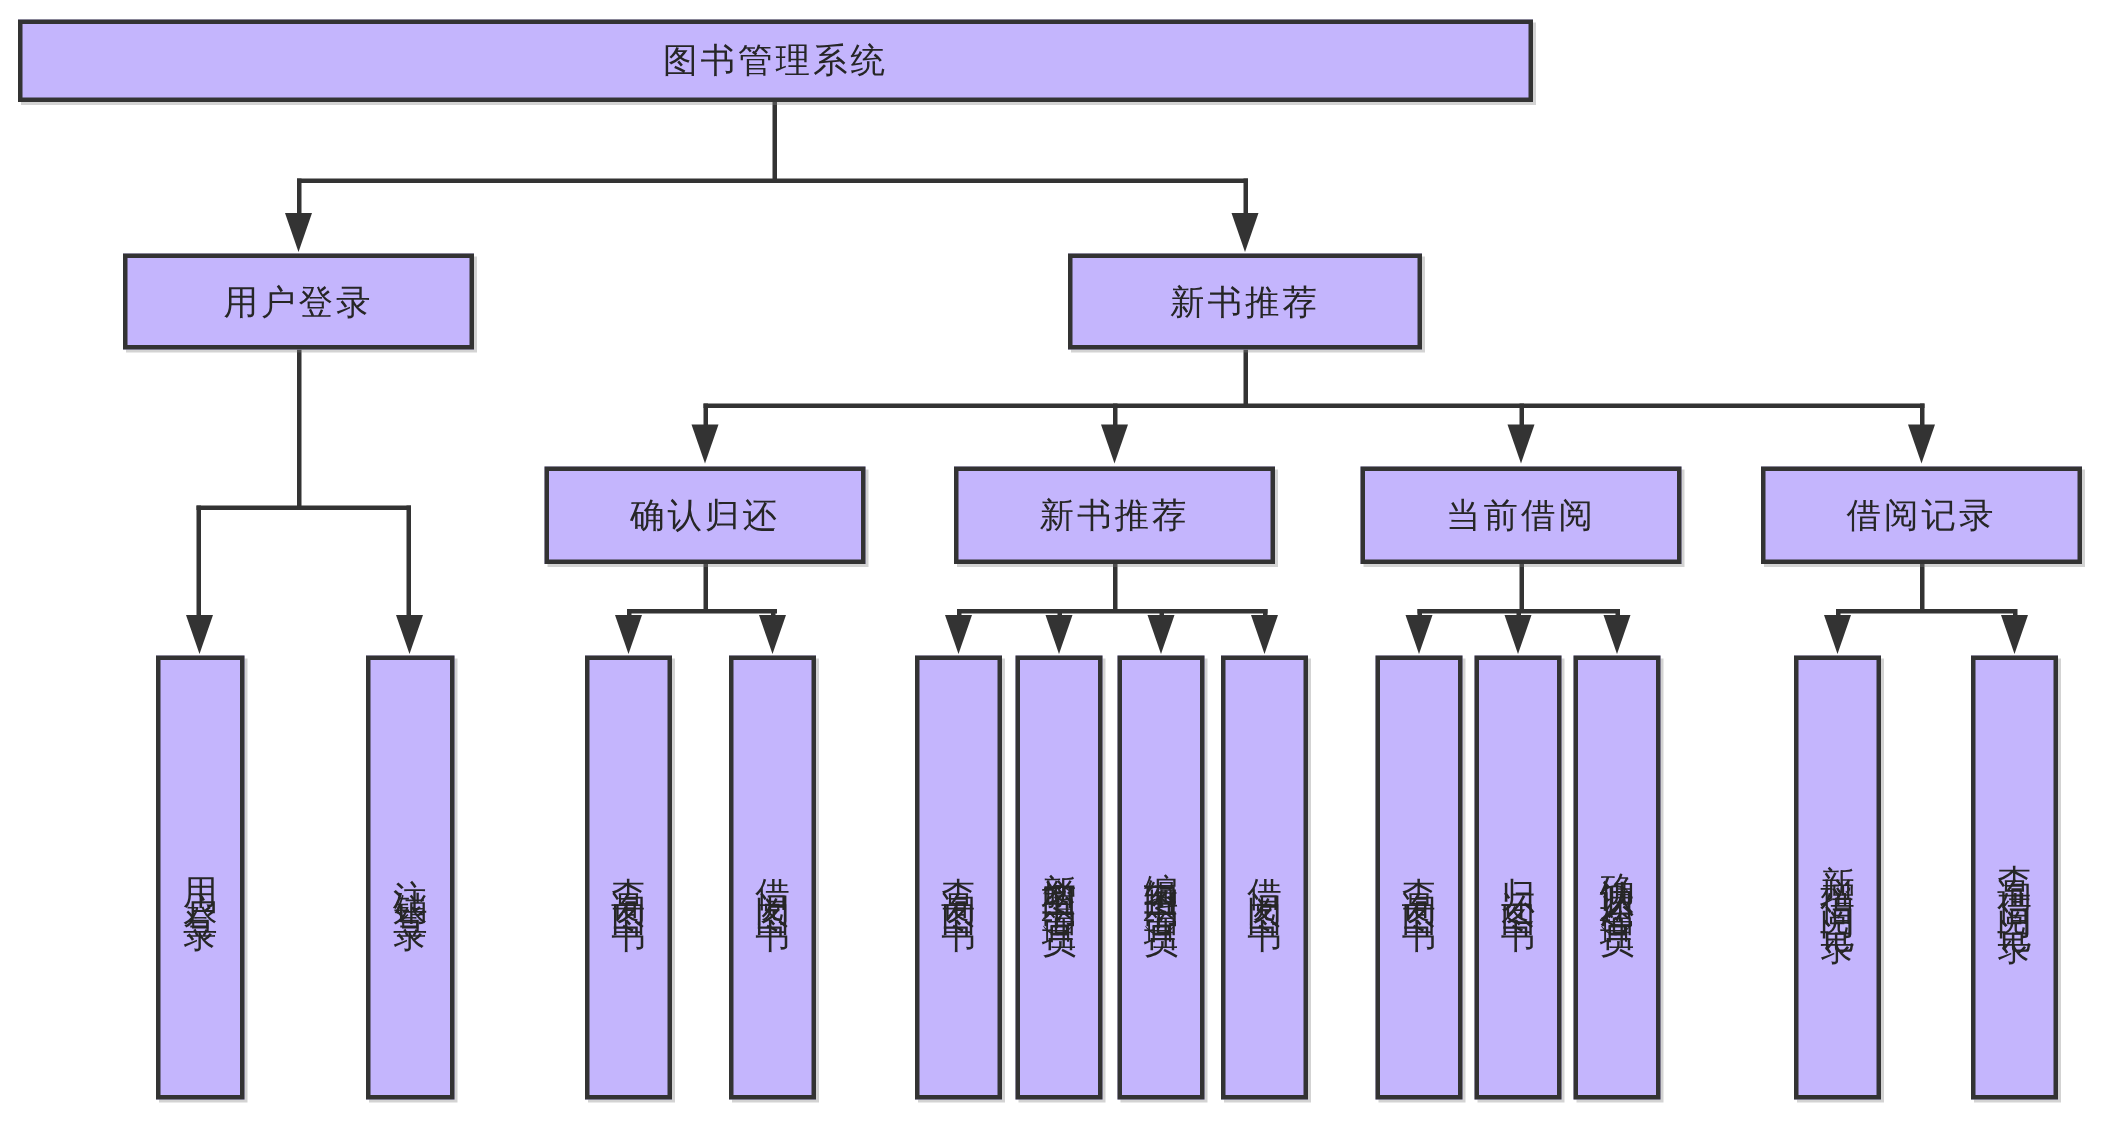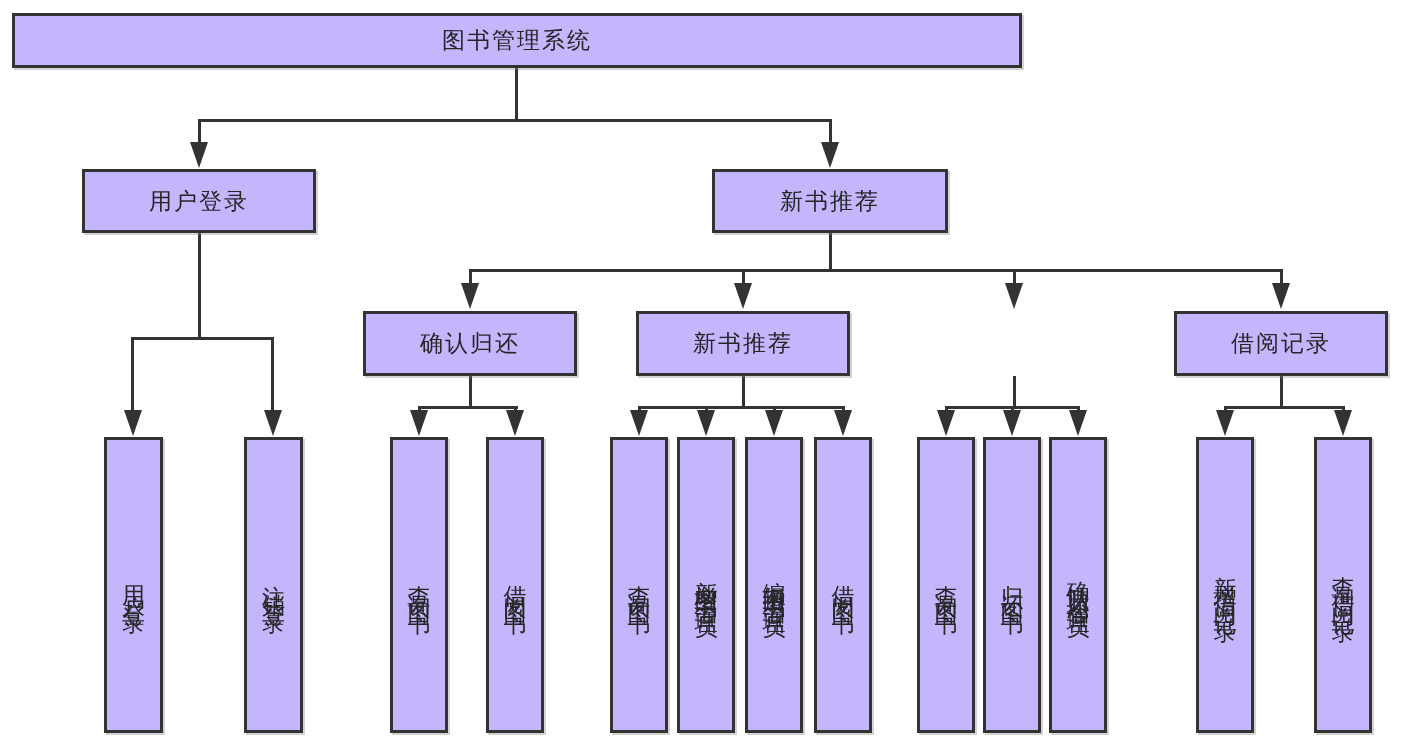--- a/index.html
+++ b/index.html
@@ -45,20 +45,23 @@
   </div>
   <div class="box hbox" style="left:712px;top:169px;width:236px;height:64px">
     <span>新书推荐</span>
   </div>
 
   <div class="box hbox" style="left:363px;top:311px;width:214px;height:65px">
     <span>确认归还</span>
   </div>
   <div class="box hbox" style="left:636px;top:311px;width:214px;height:65px">
     <span>新书推荐</span>
+  </div>
+  <div class="box hbox" style="left:907px;top:311px;width:214px;height:65px">
+    <span>当前借阅</span>
   </div>
   <div class="box hbox" style="left:1174px;top:311px;width:214px;height:65px">
     <span>借阅记录</span>
   </div>
 
   <div class="box vbox" style="left:104px;top:437px;width:59px;height:296px">
     <span>用户登录</span>
   </div>
   <div class="box vbox" style="left:244px;top:437px;width:59px;height:296px">
     <span>注销登录</span>

